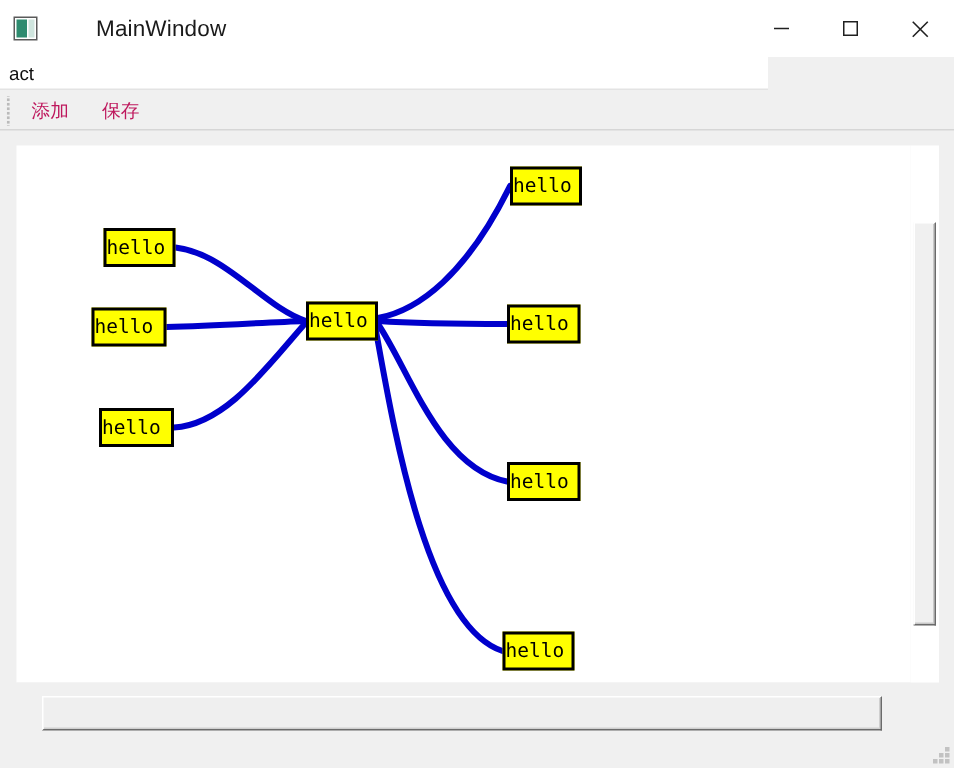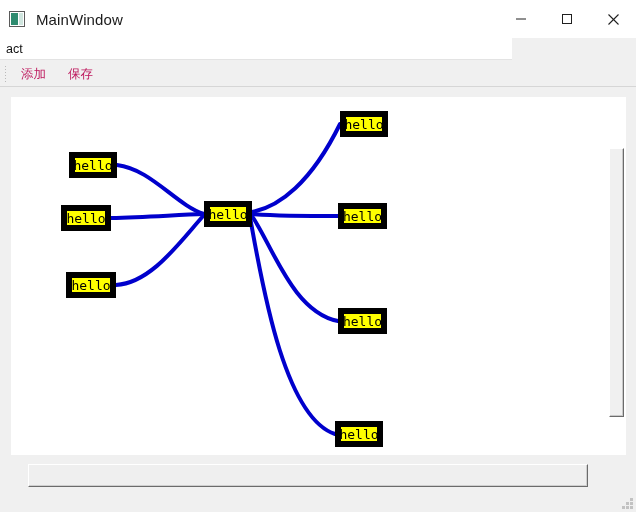--- a/index.html
+++ b/index.html
@@ -19,20 +19,21 @@
   }
 
   
   .titlebar {
     position: absolute;
     left: 0; top: 0;
     width: 636px; height: 38px;
     background: #ffffff;
     display: flex;
     align-items: center;
+    gap: 28px;
   }
   .title-icon {
     width: 16px; height: 16px;
     margin-left: 9px;
     border: 1px solid #5a5a5a;
     background: #ffffff;
     position: relative;
     flex: 0 0 auto;
   }
   .title-icon::before {
@@ -136,27 +137,26 @@
     position: absolute;
     left: 0; top: 0;
     width: 596px; height: 358px;
     display: block;
   }
 
   
   .node {
     position: absolute;
     background: #ffff00;
-    border: 6px solid #0ea5e9;
+    border: 2px solid #0ea5e9;
     font-family: "DejaVu Sans Mono", "Liberation Mono", monospace;
     font-size: 13px;
     color: #000000;
     display: flex;
     align-items: center;
-    justify-content: center;
     letter-spacing: 0px;
     line-height: 1;
     white-space: nowrap;
   }
 
   
   .vscroll {
     position: absolute;
     left: 596px; top: 0px;
     width: 19px; height: 358px;

